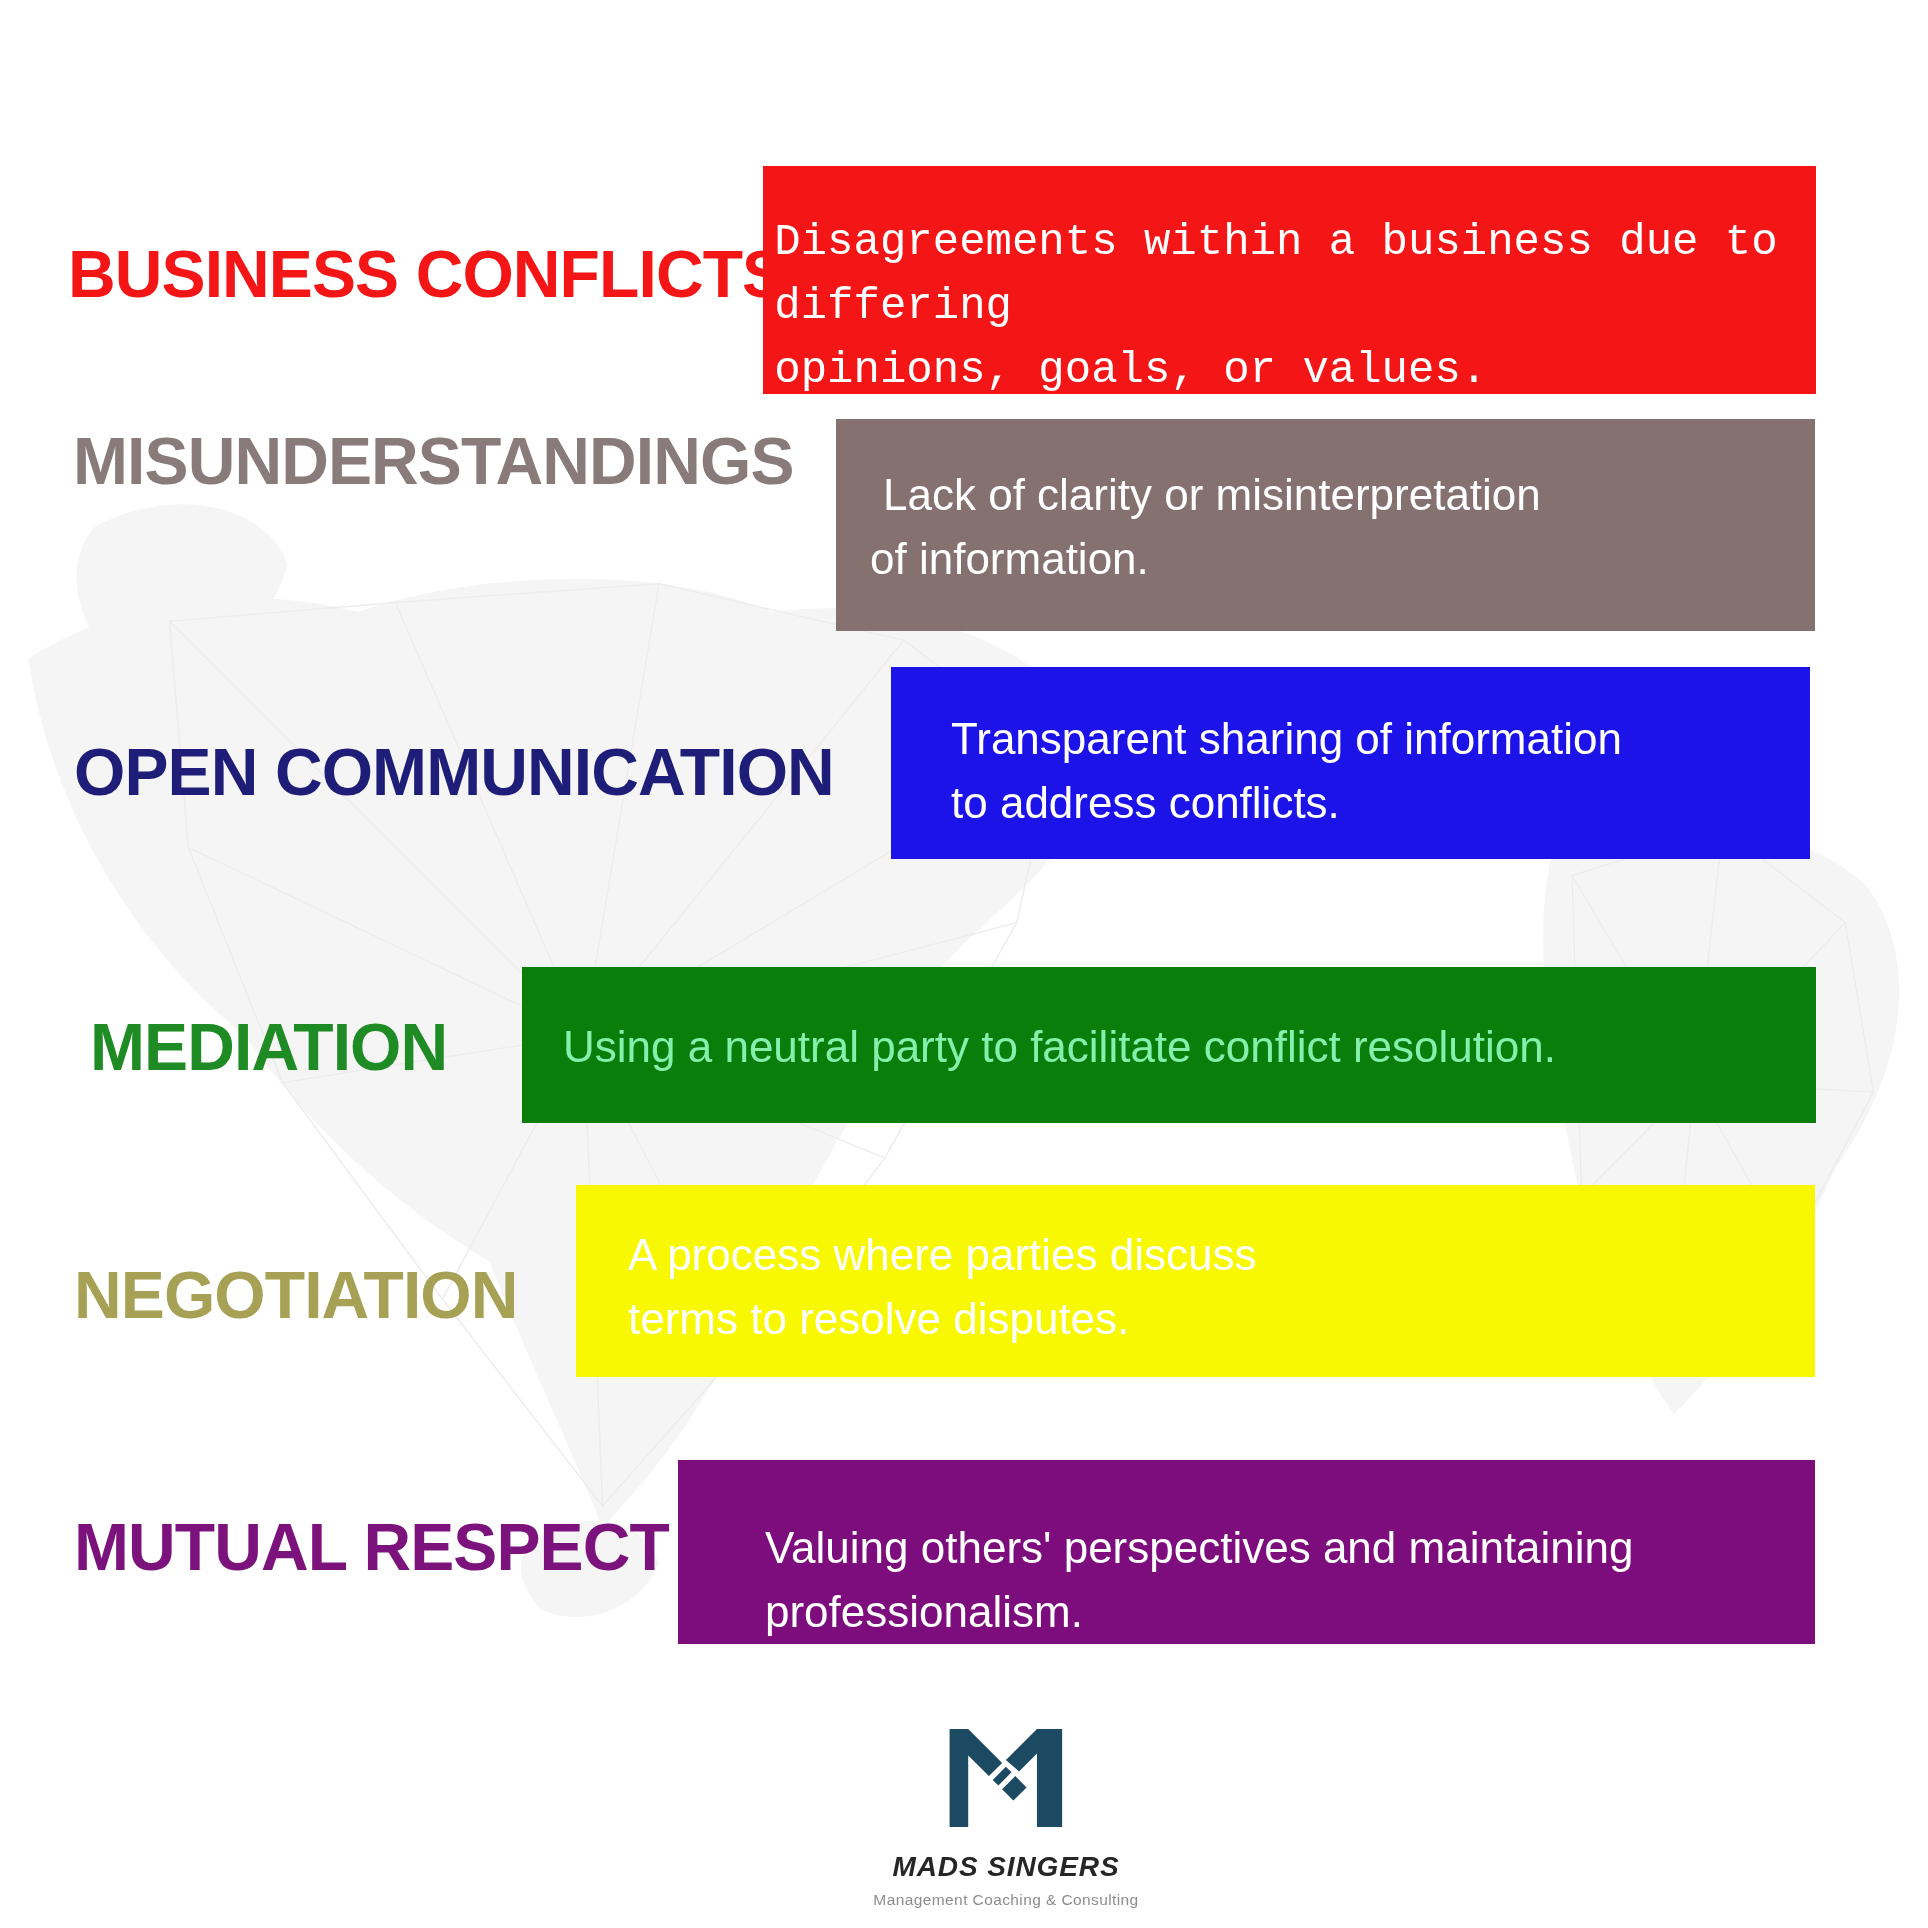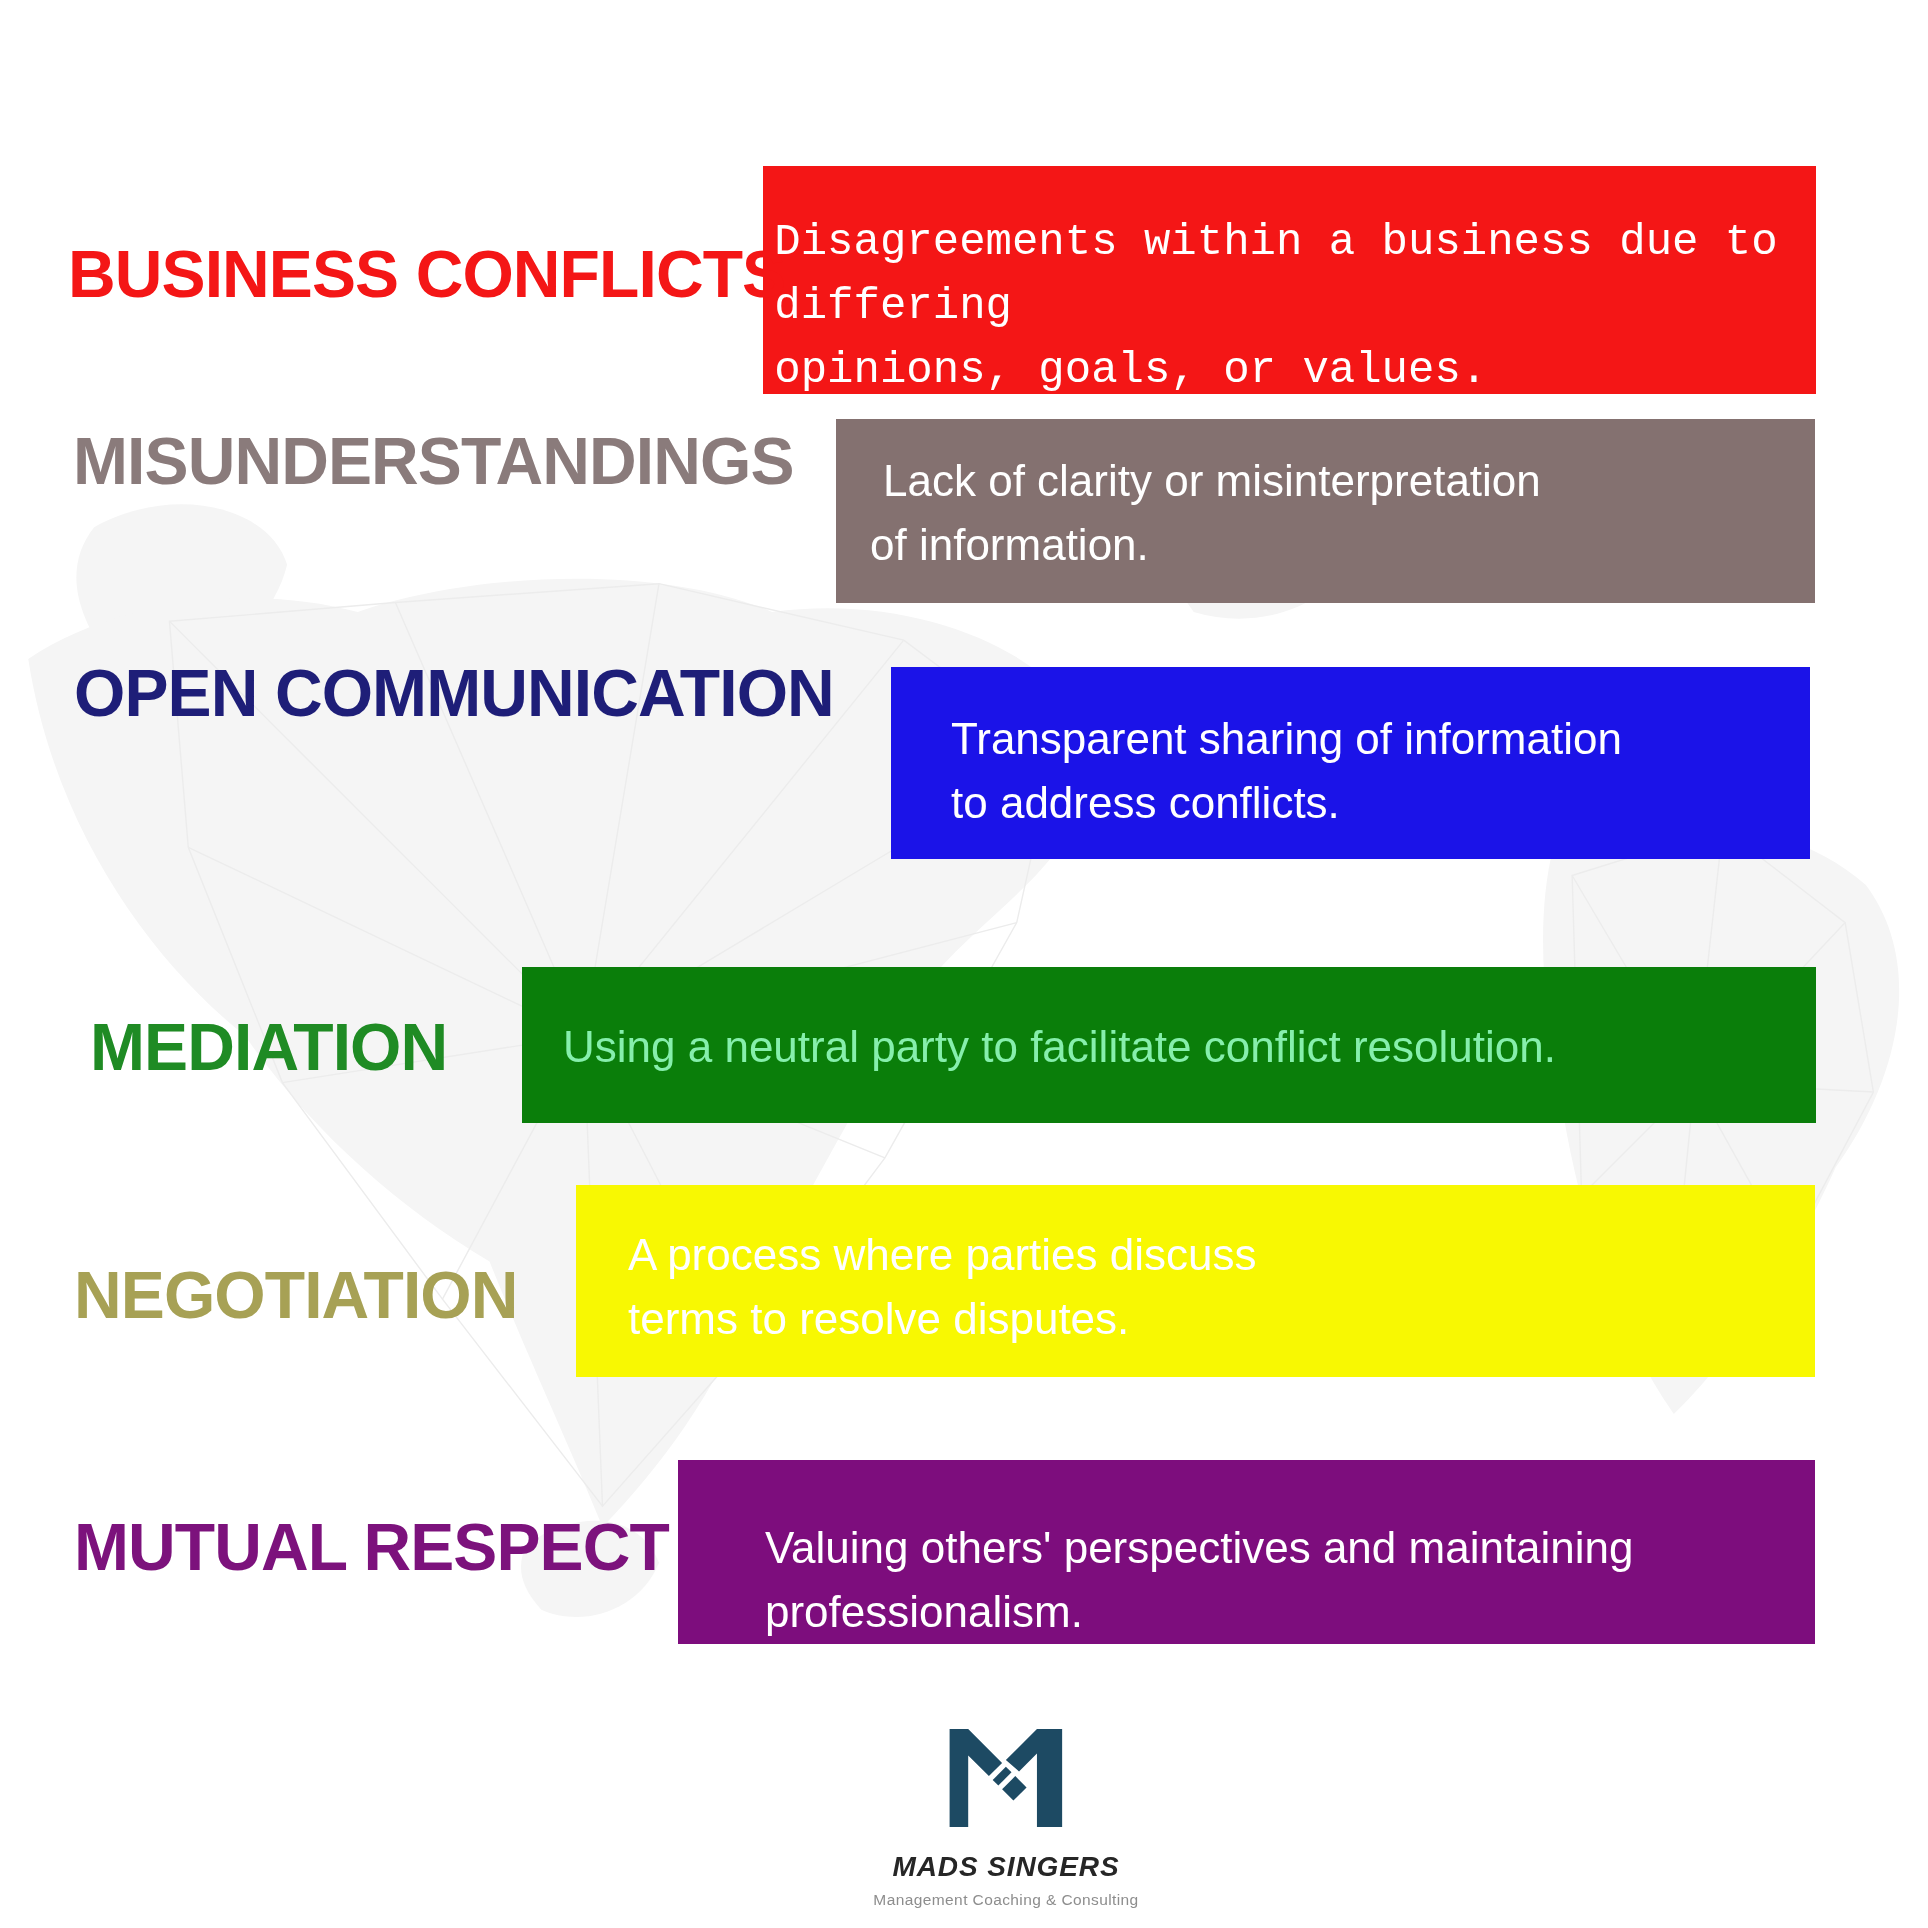--- a/index.html
+++ b/index.html
@@ -14,26 +14,26 @@
     font-weight:700;font-size:66px;line-height:66px;letter-spacing:-0.9px;
   }
   .bar{
     position:absolute;z-index:1;display:flex;flex-direction:column;justify-content:center;
     font-size:44px;line-height:64px;font-weight:400;
   }
   .bar .text{width:100%;}
   
   .l1{left:68px;  top:241px;}
   .l2{left:73px;  top:428px;}
-  .l3{left:74px;  top:660px;}
+  .l3{left:74px;  top:739px;}
   .l4{left:90px;  top:1014px;}
   .l5{left:74px;  top:1262px;}
   .l6{left:74px;  top:1514px;}
   .b1{left:763px; top:166px;  width:1053px; height:228px; padding-left:11.3px;font-family:Liberation Mono, monospace;}
-  .b2{left:836px; top:419px;  width:979px; height:184px; padding-left:34px;}
+  .b2{left:836px; top:419px;  width:979px; height:212px; padding-left:34px;}
   .b3{left:891px; top:667px;  width:919px;  height:192px; padding-left:60px;}
   .b4{left:522px; top:967px; width:1294px; height:156px; padding-left:41px;}
   .b5{left:576px; top:1185px; width:1239px; height:192px; padding-left:52px;}
   .b6{left:678px; top:1460px; width:1137px; height:184px; padding-left:87px;}
   .b1 .text{transform:translateY(26px);}
   .b2 .text{transform:translateY(1.9px);}
   .b2 .line:first-child{text-indent:13px;}
   .b3 .text{transform:translateY(7.5px);}
   .b4 .text{transform:translateY(1.9px);}
   .b5 .text{transform:translateY(5.6px);}

